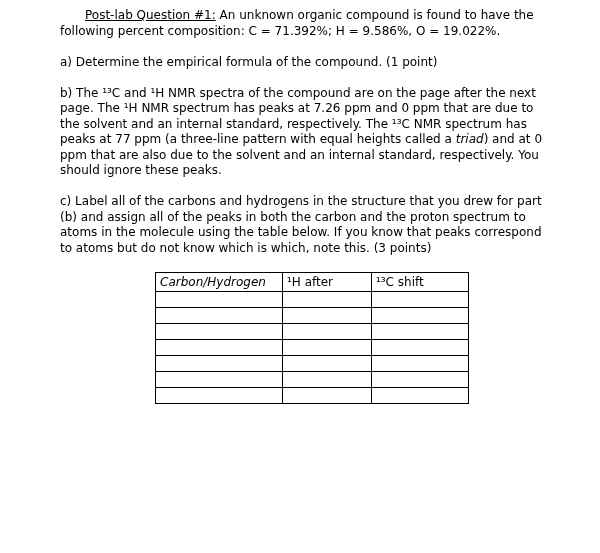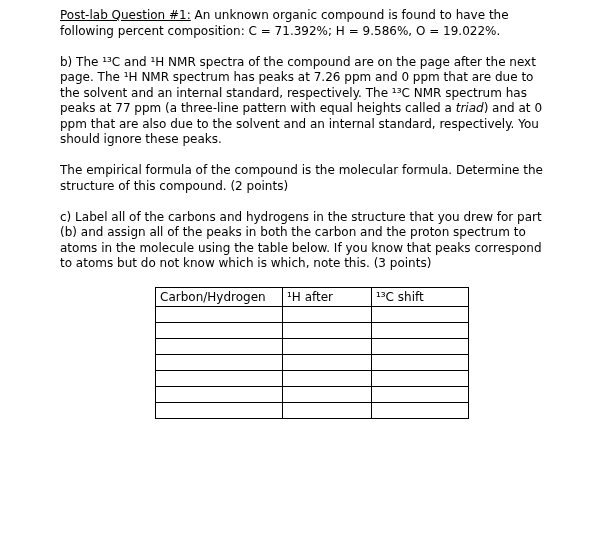--- a/index.html
+++ b/index.html
@@ -18,56 +18,57 @@
     font-family: "DejaVu Sans", "Liberation Sans", sans-serif;
     font-size: 12px;
     line-height: 15.5px;
     overflow: hidden;
   }
   .para {
     margin: 0 0 15.5px 0;
   }
   .underline {
     text-decoration: underline;
+    margin-left: 25px;
   }
   .shift-table {
     border-collapse: collapse;
     margin: 2px 0 16px 95px;
   }
   .shift-table th,
   .shift-table td {
     border: 1px solid #000000;
     padding: 1px 4px;
     font-weight: normal;
     text-align: left;
     font-size: 12px;
     line-height: 14px;
   }
   .shift-table th {
     height: 16px;
   }
   .shift-table td {
     height: 13px;
   }
-  .col-ch   { width: 118px; }
+  .col-ch   { width: 118px; font-style: italic; }
   .col-h1   { width: 80px;  }
   .col-c13  { width: 88px; margin-left: 40px;  }
   em { }
 </style>
 </head>
 <body>
 
 <div class="page">
 
   <p class="para"><span class="underline">Post-lab Question #1:</span><span> An unknown organic compound is found to have the following percent composition: C = 71.392%; H = 9.586%, O = 19.022%.</span></p>
 
+  <p class="para">a) Determine the empirical formula of the compound. (1 point)</p>
 
   <p class="para"><span>b) The ¹³C and ¹H NMR spectra of the compound are on the page after the next page.  The ¹H NMR spectrum has peaks at 7.26 ppm and 0 ppm that are due to the solvent and an internal standard, respectively.  The ¹³C NMR spectrum has peaks at 77 ppm (a three-line pattern with equal heights called a </span><em>triad</em><span>) and at 0 ppm that are also due to the solvent and an internal standard, respectively.  You should ignore these peaks.</span></p>
 
-  <p class="para">The empirical formula of the compound is the molecular formula.  Determine the structure of this compound. (2 points)</p>
 
   <p class="para">c) Label all of the carbons and hydrogens in the structure that you drew for part (b) and assign all of the peaks in both the carbon and the proton spectrum to atoms in the molecule using the table below.  If you know that peaks correspond to atoms but do not know which is which, note this. (3 points)</p>
 
   <table class="shift-table">
     <thead>
       <tr>
         <th class="col-ch">Carbon/Hydrogen</th>
         <th class="col-h1">¹H after</th>
         <th class="col-c13">¹³C shift</th>
       </tr>

